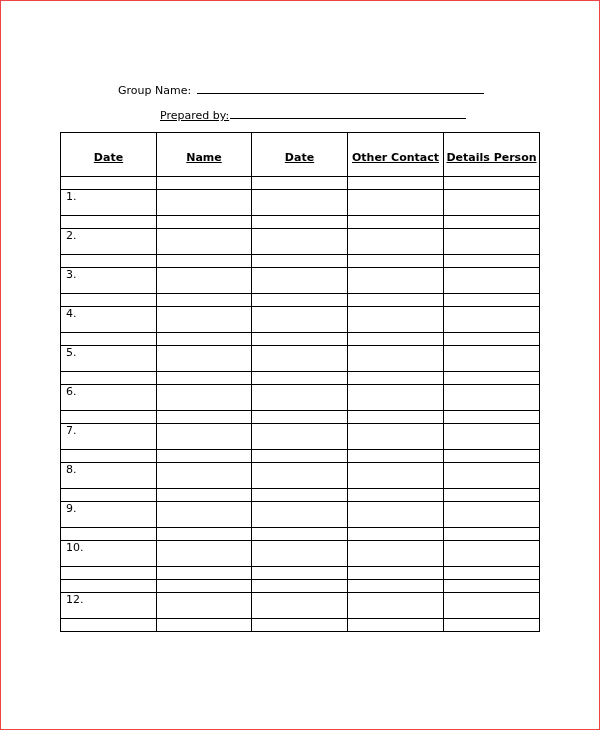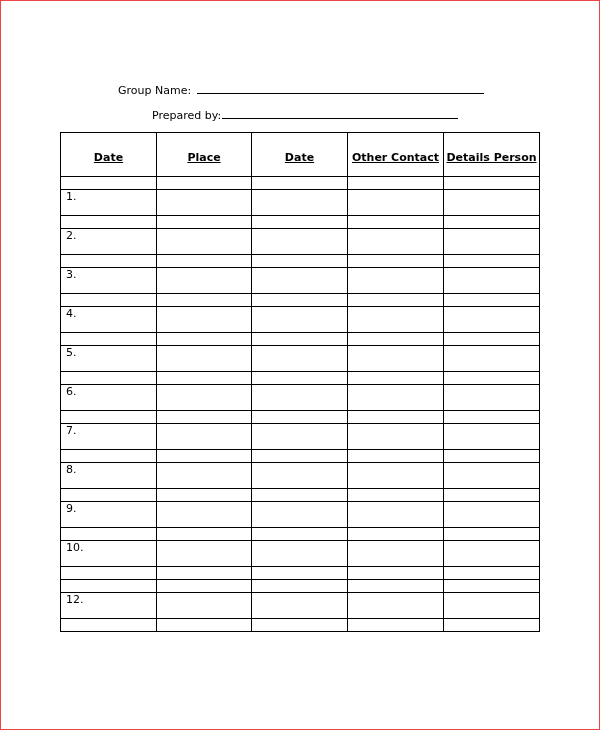--- a/index.html
+++ b/index.html
@@ -5,21 +5,21 @@
   html, body { margin: 0; padding: 0; background: #ffffff; }
   body { width: 600px; height: 730px; position: relative; overflow: hidden;
          font-family: "DejaVu Sans", sans-serif; color: #000; }
   .page { position: absolute; left: 0; top: 0; width: 598px; height: 728px;
           border: 1px solid #ef4444; background: #fff; }
   .field-line { position: absolute; font-size: 11px; white-space: nowrap; }
   .field-line .label { }
   .field-line .blank { display: inline-block; border-bottom: 1px solid #000; height: 11px; vertical-align: baseline; }
   #group-name { left: 117px; top: 81px; }
   #group-name .blank { width: 287px; margin-left: 6px; }
-  #prepared-by { left: 151px; top: 106px; }
+  #prepared-by { left: 159px; top: 106px; text-decoration: underline; }
   #prepared-by .blank { width: 236px; margin-left: 1px; }
   table.sheet { position: absolute; left: 59px; top: 131px; width: 480px;
                 border-collapse: collapse; table-layout: fixed; }
   table.sheet th, table.sheet td { border: 1.3px solid #000; padding: 0; }
   table.sheet th { height: 25px; font-size: 11px; font-weight: bold; text-decoration: underline;
                    text-align: center; vertical-align: top; line-height: 13px; padding-top: 18px; }
   table.sheet td { font-size: 11px; vertical-align: top; }
   tr.spacer td { height: 12px; }
   tr.entry td { height: 25px; }
   td .num { display: block; padding-left: 5px; padding-top: 1px; line-height: 12px; }
@@ -39,21 +39,21 @@
     <colgroup>
       <col style="width:96px">
         <col style="width:95px">
         <col style="width:96px">
         <col style="width:96px">
         <col style="width:96px">
     </colgroup>
     <thead>
       <tr>
         <th>Date</th>
-        <th>Place</th>
+        <th>Name</th>
         <th>Date</th>
         <th>Other Contact</th>
         <th>Details Person</th>
       </tr>
     </thead>
     <tbody id="rows-body">
         <tr class="spacer">
           <td></td>
           <td></td>
           <td></td>

